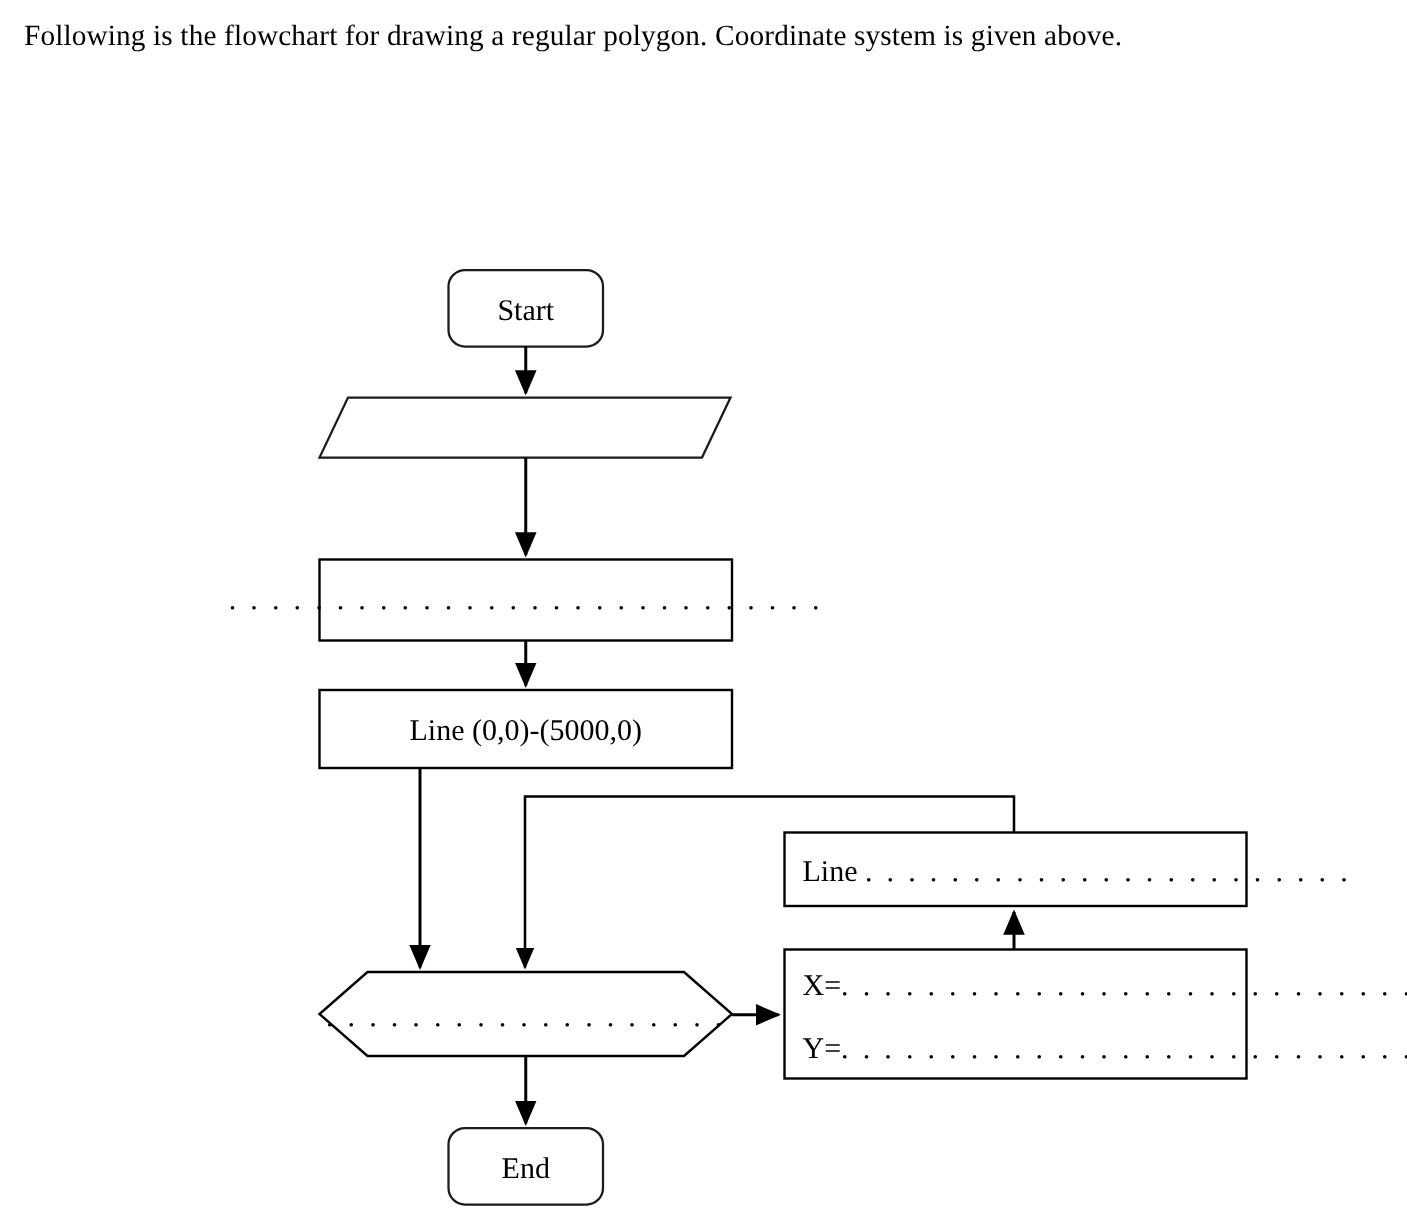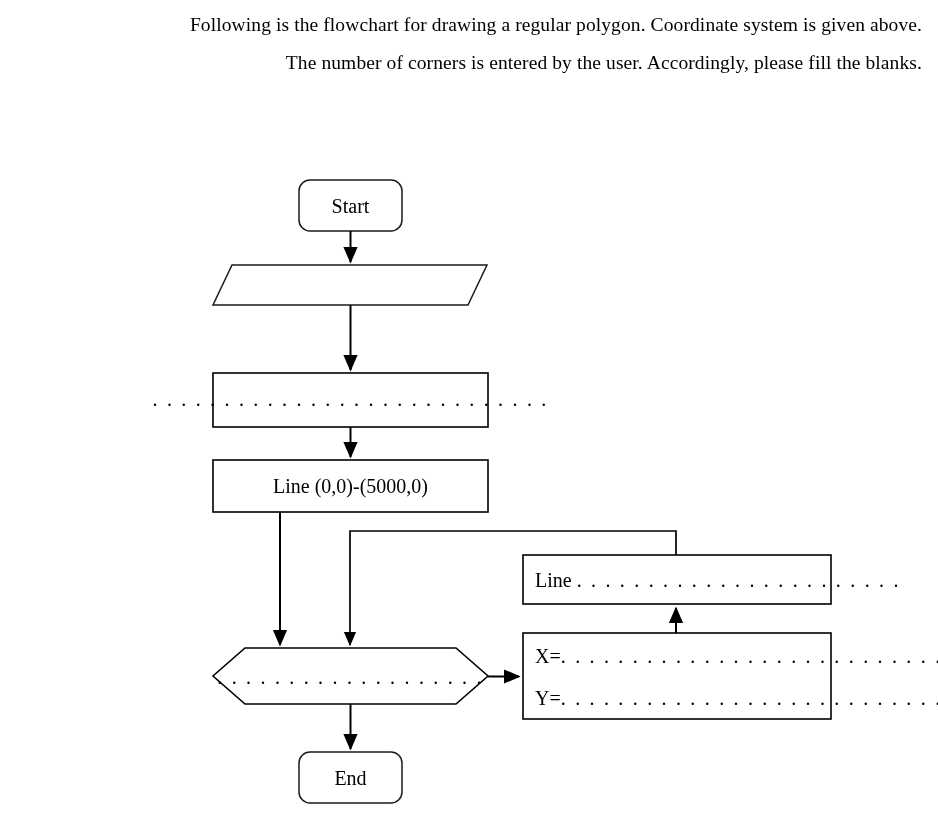--- a/index.html
+++ b/index.html
@@ -16,24 +16,23 @@
     position: relative;
     overflow: hidden;
   }
   #page {
     position: relative;
     width: 938px;
     height: 814px;
   }
   .prompt {
     position: absolute;
-    left: 2px;
+    left: 16px;
     top: 6px;
     width: 920px;
-    text-align: right;
   }
   .prompt-line {
     font-size: 19.5px;
     line-height: 38px;
     white-space: nowrap;
     letter-spacing: 0.1px;
   }
   #flow-svg {
     position: absolute;
     left: 0;
@@ -76,21 +75,20 @@
     letter-spacing: 2.2px;
   }
 </style>
 </head>
 <body>
 
 <div id="page">
 
   <div class="prompt">
     <div class="prompt-line">Following is the flowchart for drawing a regular polygon. Coordinate system is given above.</div>
-    <div class="prompt-line">The number of corners is entered by the user. Accordingly, please fill the blanks.</div>
   </div>
 
   <svg id="flow-svg" viewBox="0 0 938 814" xmlns="http://www.w3.org/2000/svg">
 
     <defs>
       <marker id="arrowhead" markerWidth="9" markerHeight="9" refX="7.6" refY="4" orient="auto" markerUnits="strokeWidth">
         <path d="M0,0.4 L8.4,4 L0,7.6 z" fill="#000000"></path>
       </marker>
     </defs>
 

